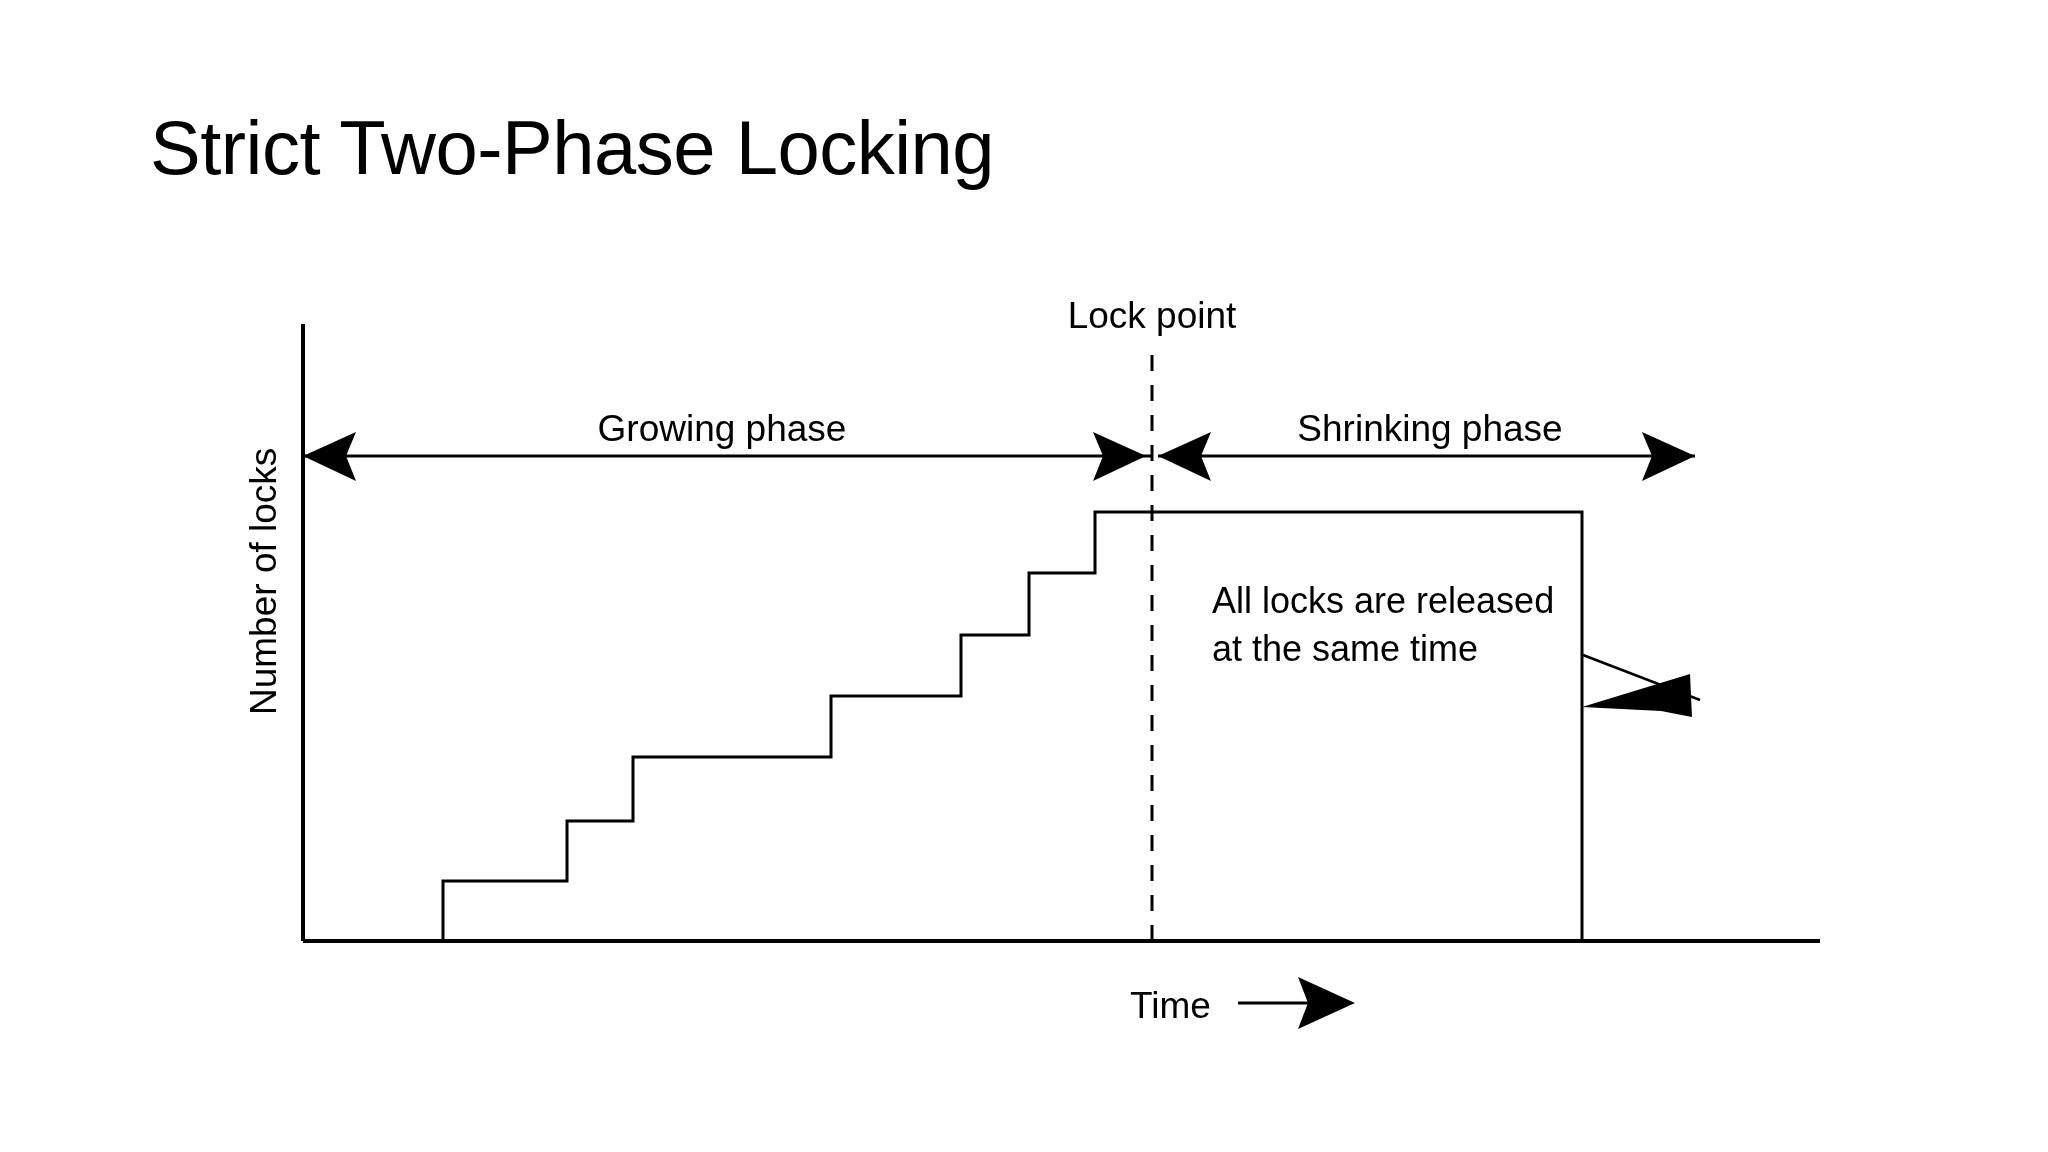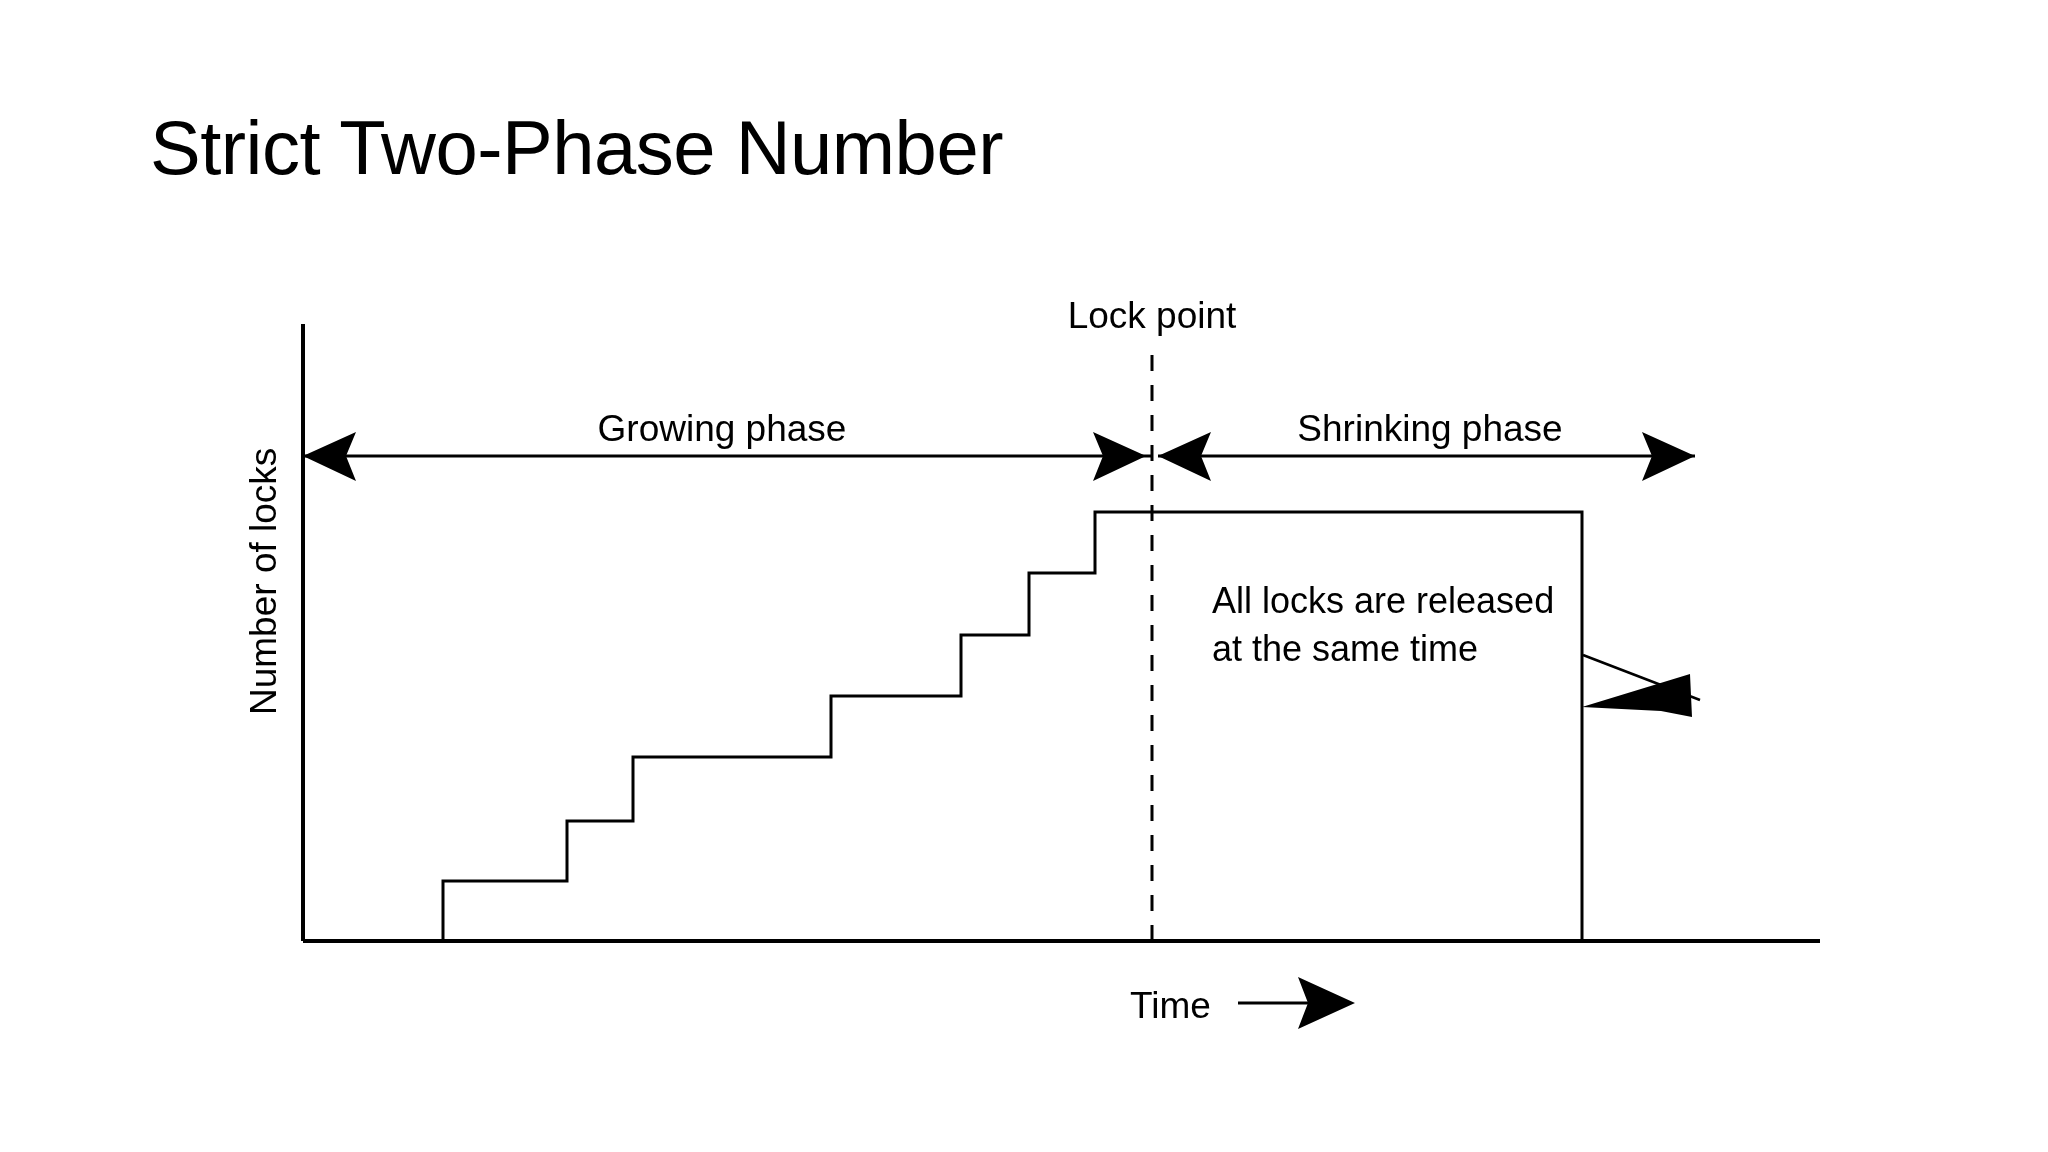--- a/index.html
+++ b/index.html
@@ -75,21 +75,21 @@
   .solid-head {
     fill: #000000;
     stroke: none;
   }
 </style>
 </head>
 <body>
 
 <div id="slide">
 
-  <div id="slide-title">Strict Two-Phase Number</div>
+  <div id="slide-title">Strict Two-Phase Locking</div>
 
   <svg id="figure" viewBox="0 0 2048 1152">
 
     <g>
       <line class="axis-line" x1="303" y1="324" x2="303" y2="941"></line>
       <line class="axis-line" x1="303" y1="941" x2="1820" y2="941"></line>
     </g>
 
     <g>
       <text class="fig-text" transform="translate(276,715) rotate(-90)" text-anchor="start">Number of locks</text>

